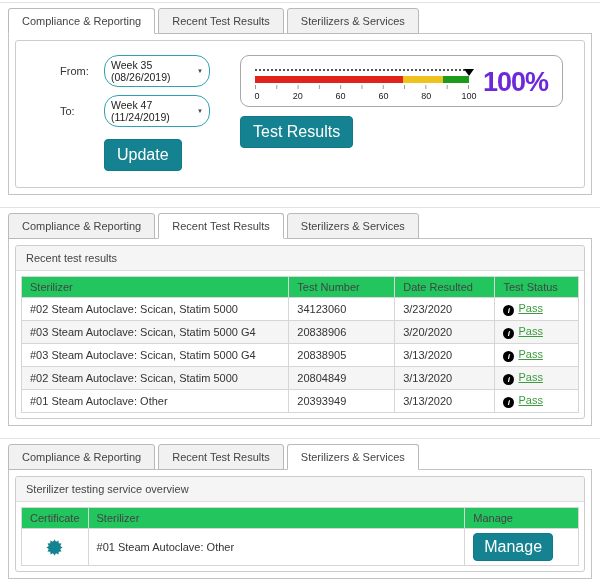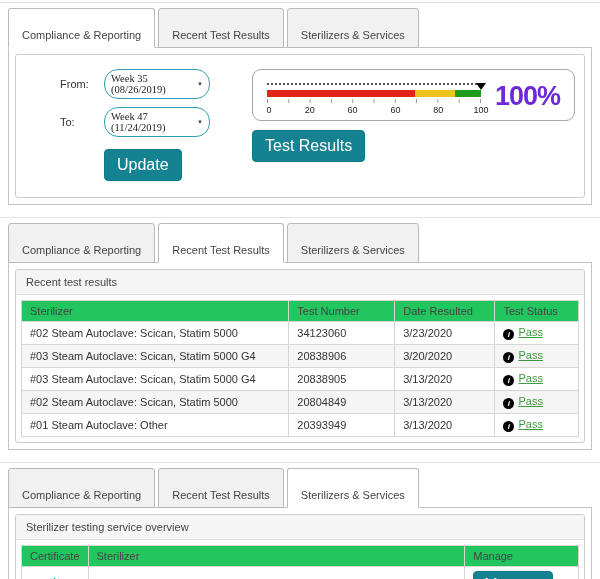--- a/index.html
+++ b/index.html
@@ -9,48 +9,48 @@
     background:#fff;
     font-family:"Liberation Sans", sans-serif;
     font-size:11px; color:#333;
     padding-top:2px;
   }
   .widget { border-top:1px solid #e2e2e2; padding:5px 8px 0 8px; margin-bottom:12px; }
 
   
   .tabbar { display:flex; position:relative; z-index:2; margin-bottom:-1px; }
   .tab {
-    padding:20px 13px 6px 13px;
+    padding:6px 13px 6px 13px;
     background:#f1f1f1;
     border:1px solid #b9b9b9;
     border-radius:3px 3px 0 0;
     margin-right:3px;
     color:#444;
     cursor:pointer;
     white-space:nowrap;
   }
   .tab.active { background:#fff; border-bottom-color:#fff; }
 
   
   .panel { border:1px solid #c3c3c3; background:#fff; padding:6px; position:relative; z-index:1; }
   .box { border:1px solid #ccc; border-radius:3px; background:#fff; }
   .box-header {
     background:#f5f5f5; border-bottom:1px solid #ddd;
     padding:6px 10px; color:#444; border-radius:3px 3px 0 0;
   }
 
   
-  .compliance-body { display:flex; padding:14px 12px 16px 12px;gap:12px; }
+  .compliance-body { display:flex; padding:14px 12px 16px 12px; }
   .form-col { margin-left:32px; }
   .form-row { display:flex; align-items:center; margin-bottom:8px; }
   .form-row label { width:44px; color:#333; }
   .select {
     width:106px; display:flex; justify-content:space-between; align-items:center;
     border:1px solid #2ea2b4; border-radius:14px; background:#fff;
-    padding:3px 6px; font-size:10.5px; color:#222; cursor:pointer;font-family:Liberation Serif, serif;
+    padding:3px 6px; font-size:10.5px; color:#222; cursor:pointer;
   }
   .select .arrow { font-size:6px; color:#444; margin-left:4px; }
   .btn {
     background:#148291; color:#fff; border:1px solid #10798a;
     border-radius:4px; padding:6px 12px; font-size:16px; cursor:pointer;
     font-family:"Liberation Sans", sans-serif;
   }
   .update-btn { margin-left:44px; margin-top:4px; }
 
   .gauge-col { margin-left:30px; }

